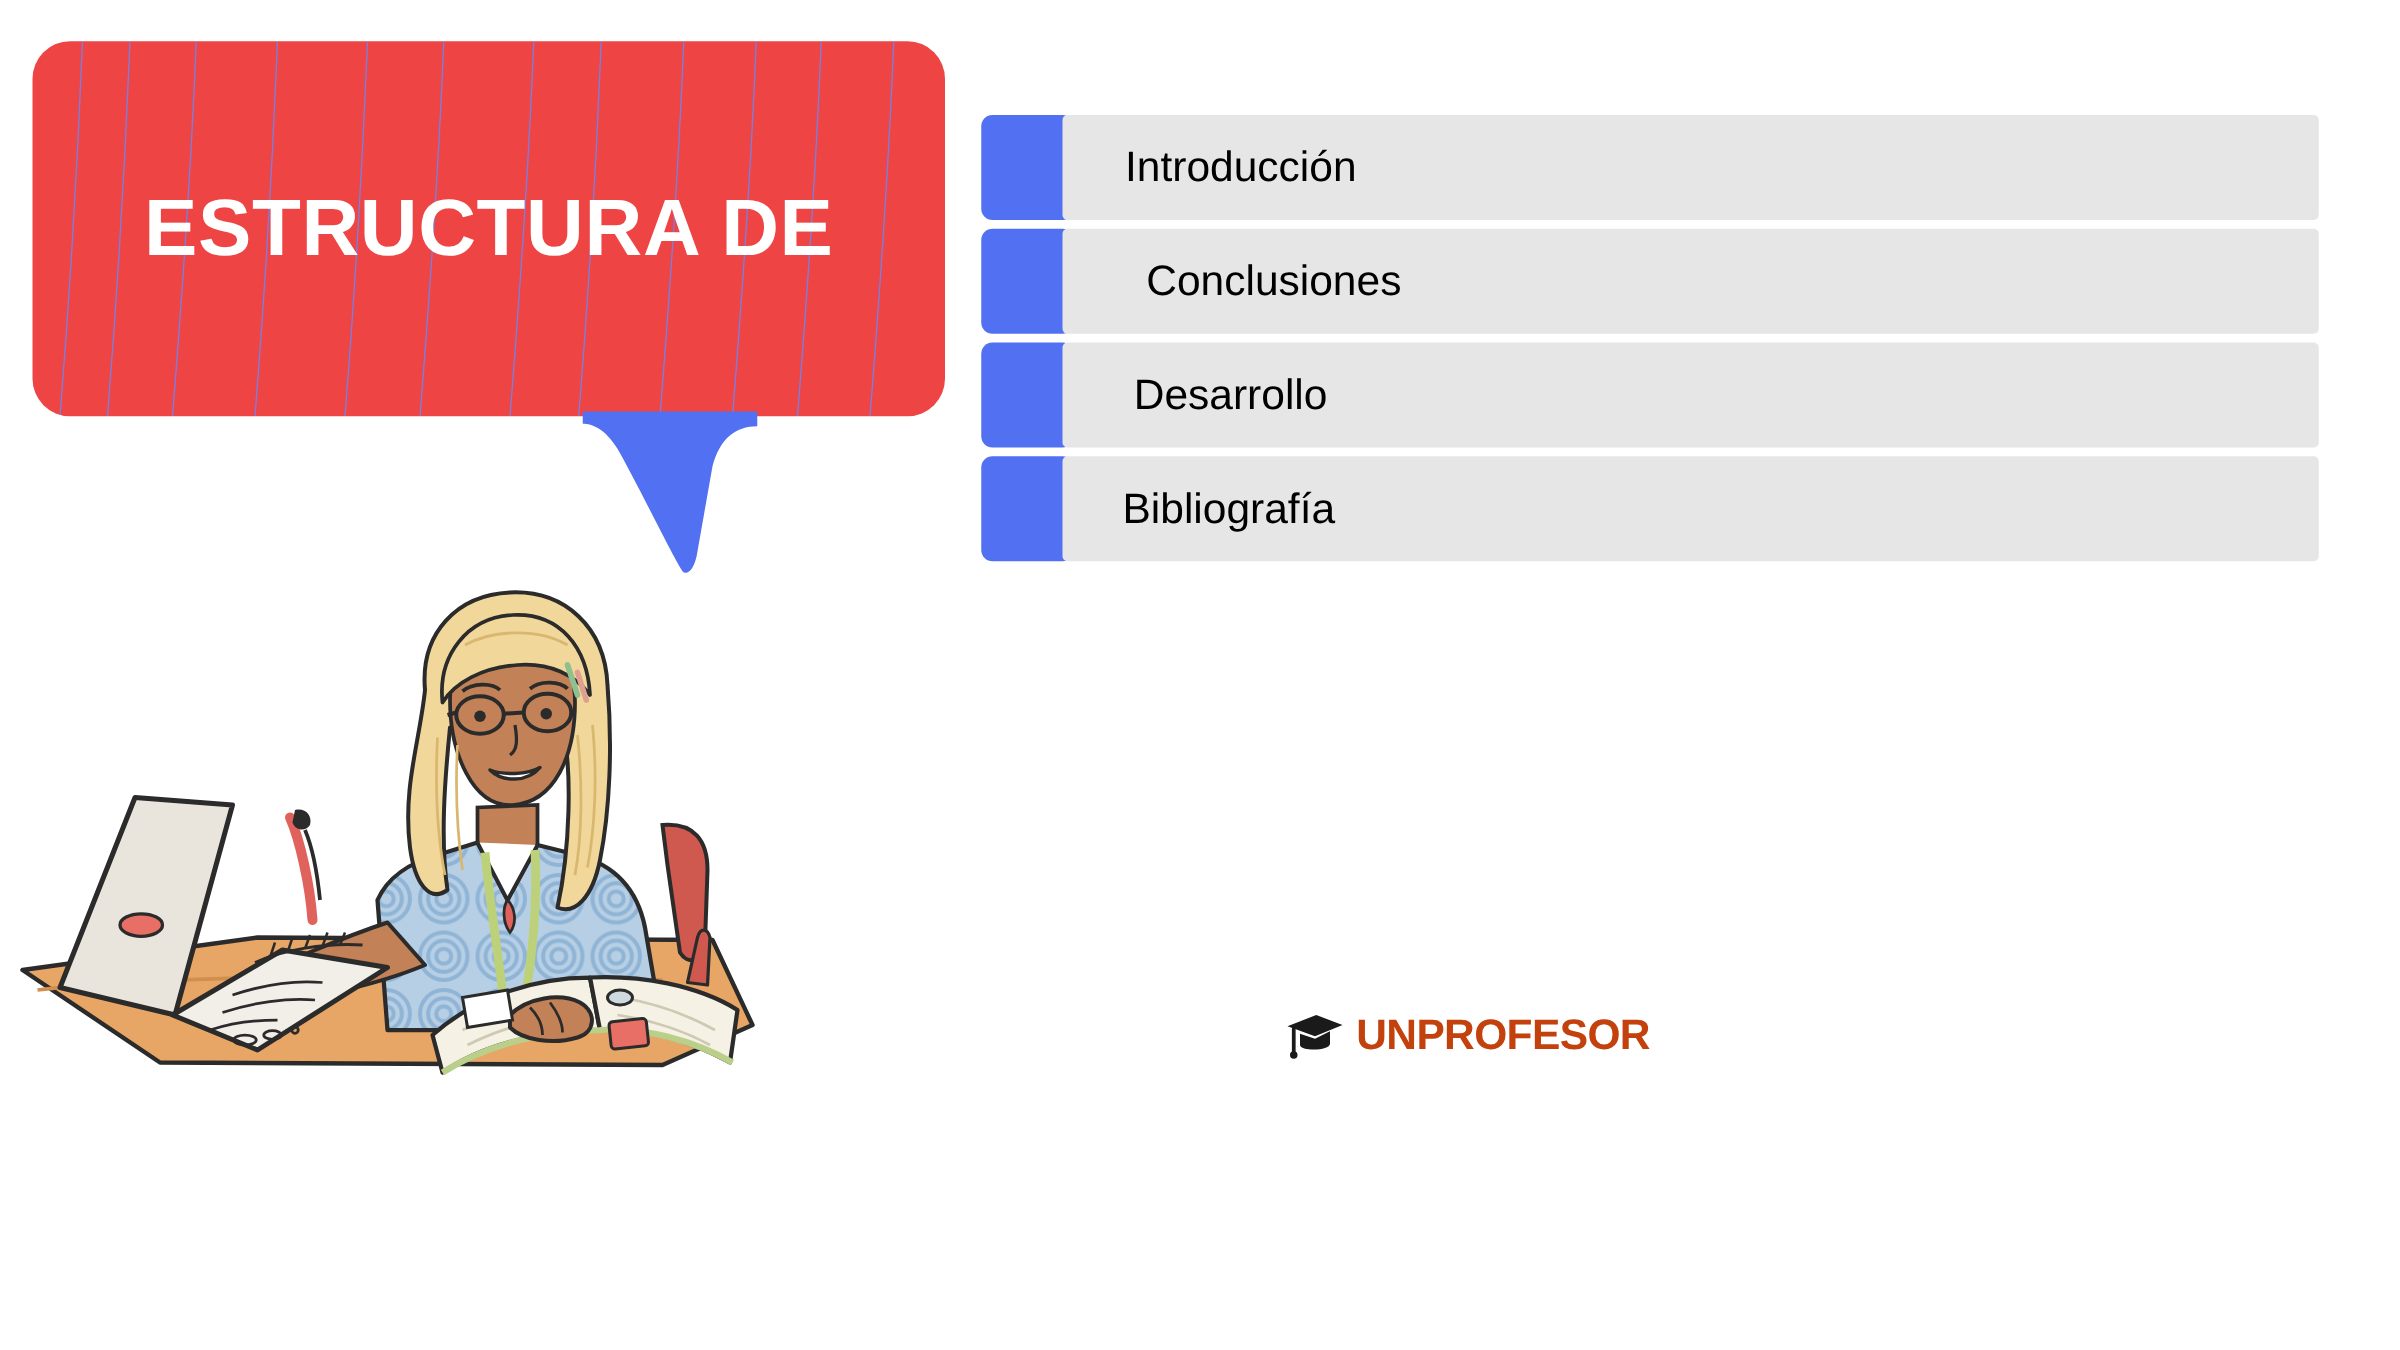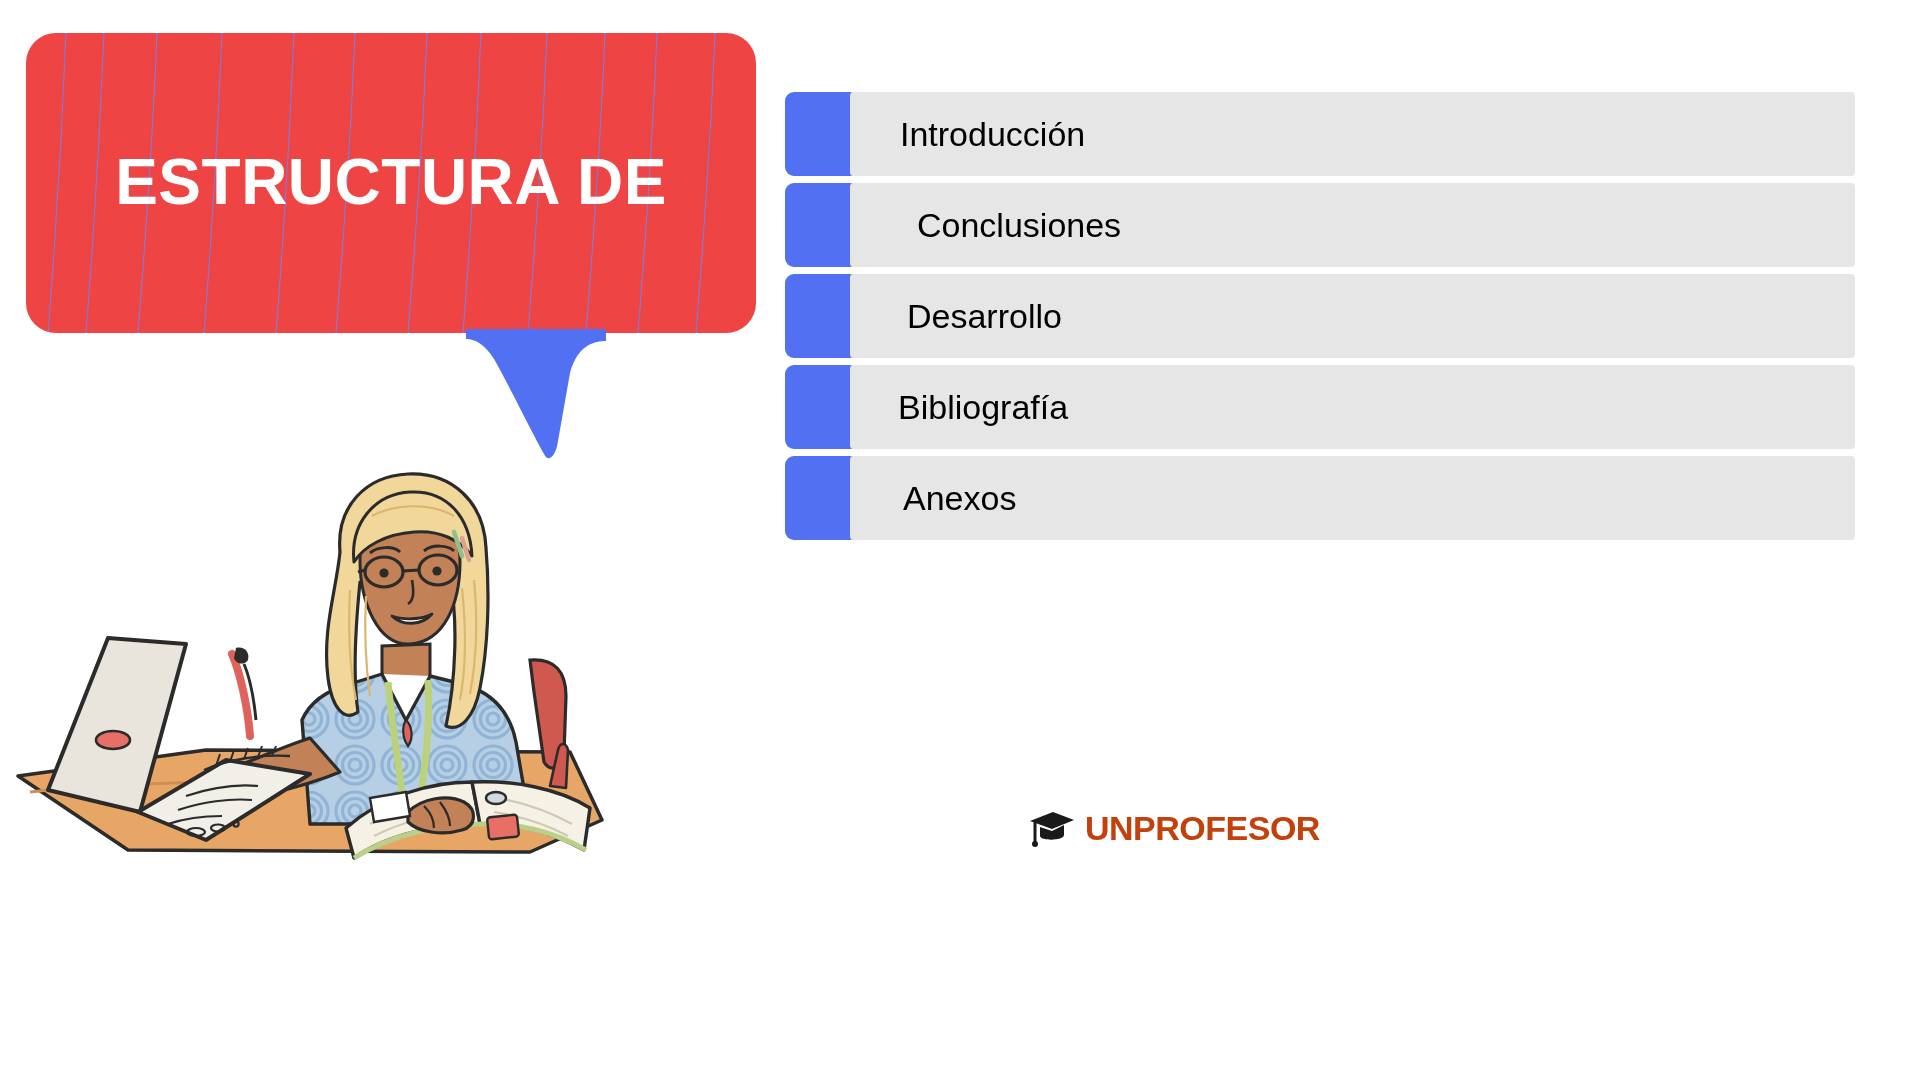--- a/index.html
+++ b/index.html
@@ -273,25 +273,20 @@
       <div class="item-bar"></div>
       <div class="item-label">Desarrollo</div>
     </div>
 
     <div class="list-item off-4">
       <div class="item-marker"></div>
       <div class="item-bar"></div>
       <div class="item-label">Bibliografía</div>
     </div>
 
-    <div class="list-item off-5">
-      <div class="item-marker"></div>
-      <div class="item-bar"></div>
-      <div class="item-label">Anexos</div>
-    </div>
 
   </div>
 
   <div id="logo">
     <svg id="logo-mark" viewBox="0 0 48 40">
       <path d="M2 13 L25 4 L46 12 L24 21 Z" fill="#1a1a1a"></path>
       <path d="M12 19 L12 28 C 12 33, 36 33, 36 27 L36 17 L24 23 Z" fill="#1a1a1a"></path>
       <path d="M7 15 L7 35" stroke="#1a1a1a" stroke-width="3" fill="none" stroke-linecap="round"></path>
       <circle cx="7" cy="36" r="3" fill="#1a1a1a"></circle>
     </svg>

